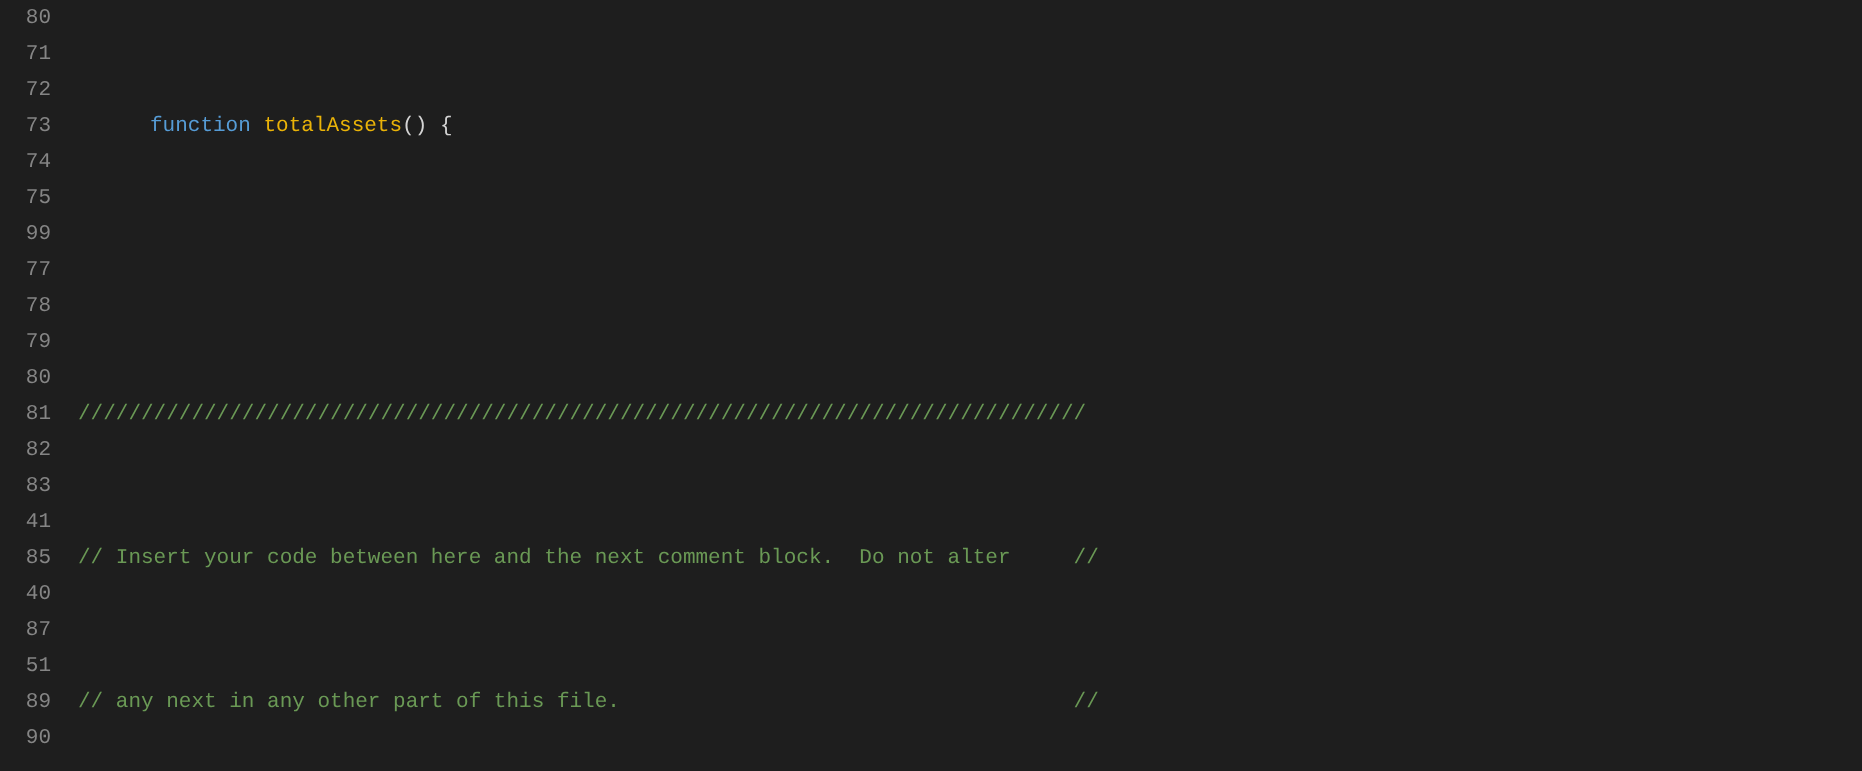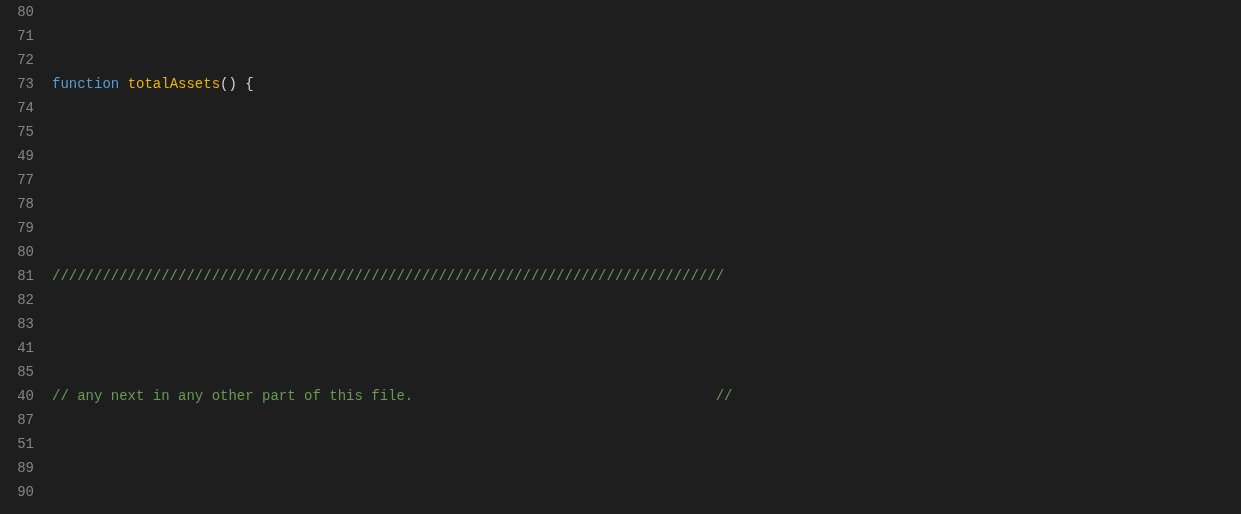--- a/index.html
+++ b/index.html
@@ -18,37 +18,37 @@
     width: 52px;
     text-align: right;
     padding-right: 18px;
     color: #858585;
     user-select: none;
     flex-shrink: 0;
   }
   .gutter div { height: 24px; }
   .code { flex: 1; white-space: pre; }
   .line { height: 24px; }
-  .kw { color: #569cd6; }         
+  .kw { color: #569cd6; margin-left: 48px; }         
   .fn { color: #eab308; }         
   .cmt { color: #6a9955; }         
   .plain { color: #d4d4d4; }
 </style>
 </head>
 <body>
 
 <div class="editor">
   <div class="gutter">
     <div>80</div>
     <div>71</div>
     <div>72</div>
     <div>73</div>
     <div>74</div>
     <div>75</div>
-    <div>49</div>
+    <div>99</div>
     <div>77</div>
     <div>78</div>
     <div>79</div>
     <div>80</div>
     <div>81</div>
     <div>82</div>
     <div>83</div>
     <div>41</div>
     <div>85</div>
     <div>40</div>
@@ -59,20 +59,21 @@
   </div>
 
   <div class="code">
     
     <div class="line"><span class="kw">function</span><span class="plain"> </span><span class="fn">totalAssets</span><span class="plain">() {</span></div>
     
     <div class="line"></div>
     
     <div class="line"><span class="cmt">////////////////////////////////////////////////////////////////////////////////</span></div>
     
+    <div class="line"><span class="cmt">// Insert your code between here and the next comment block.  Do not alter     //</span></div>
     
     <div class="line"><span class="cmt">// any next in any other part of this file.                                    //</span></div>
     
     
     
     
     
     
     
     

